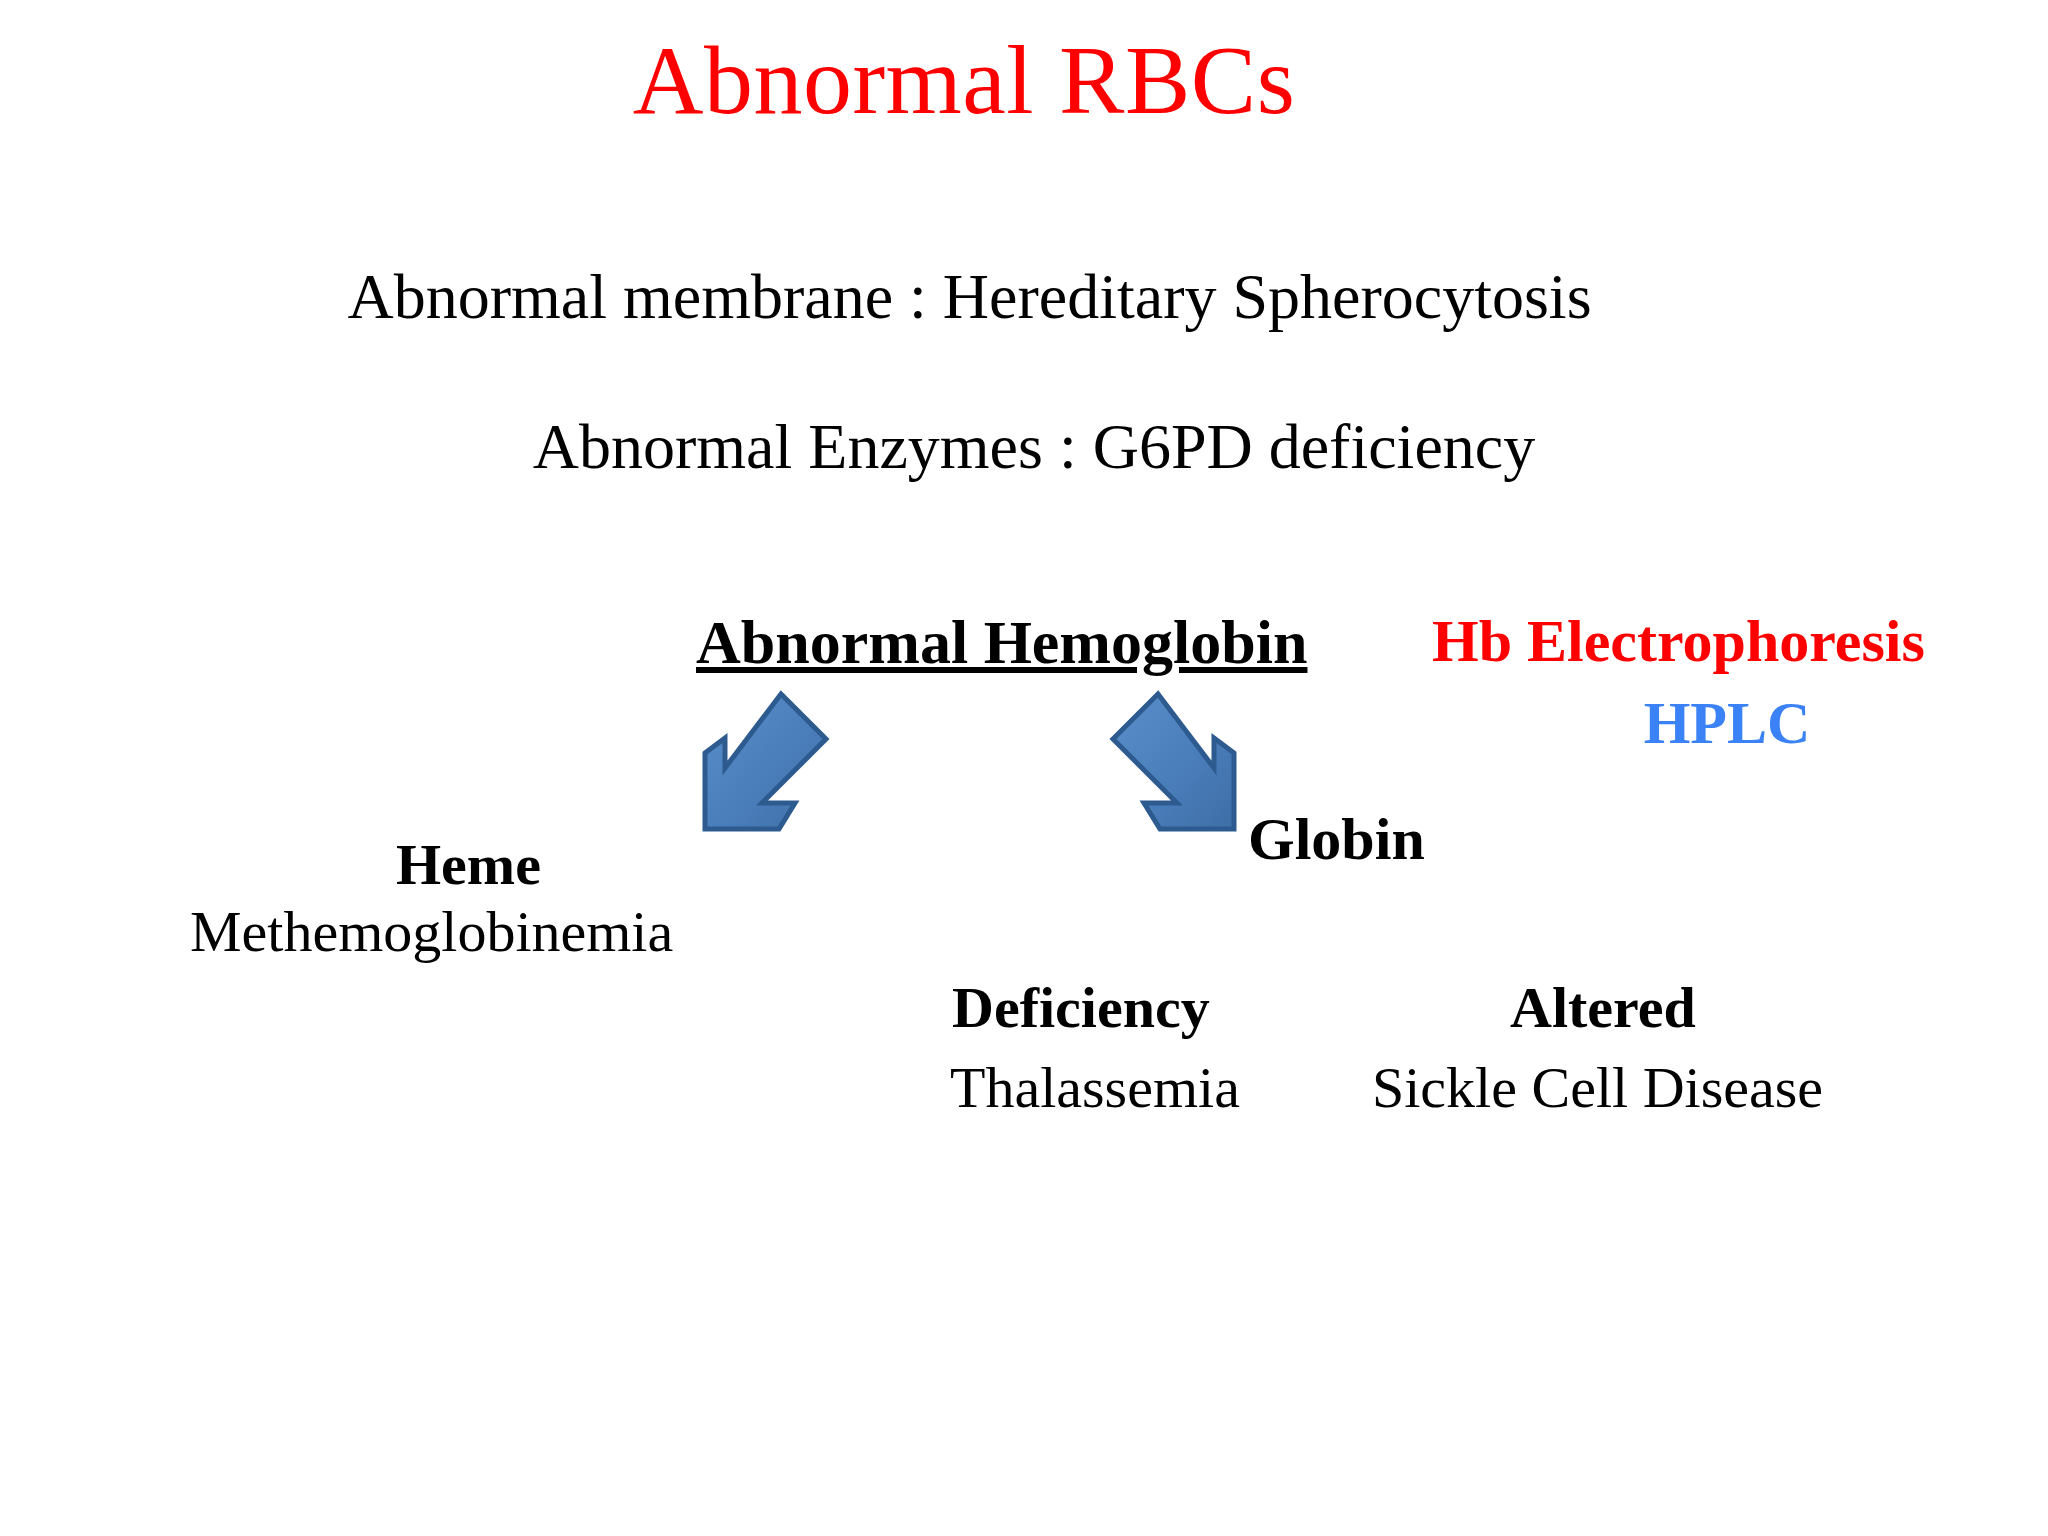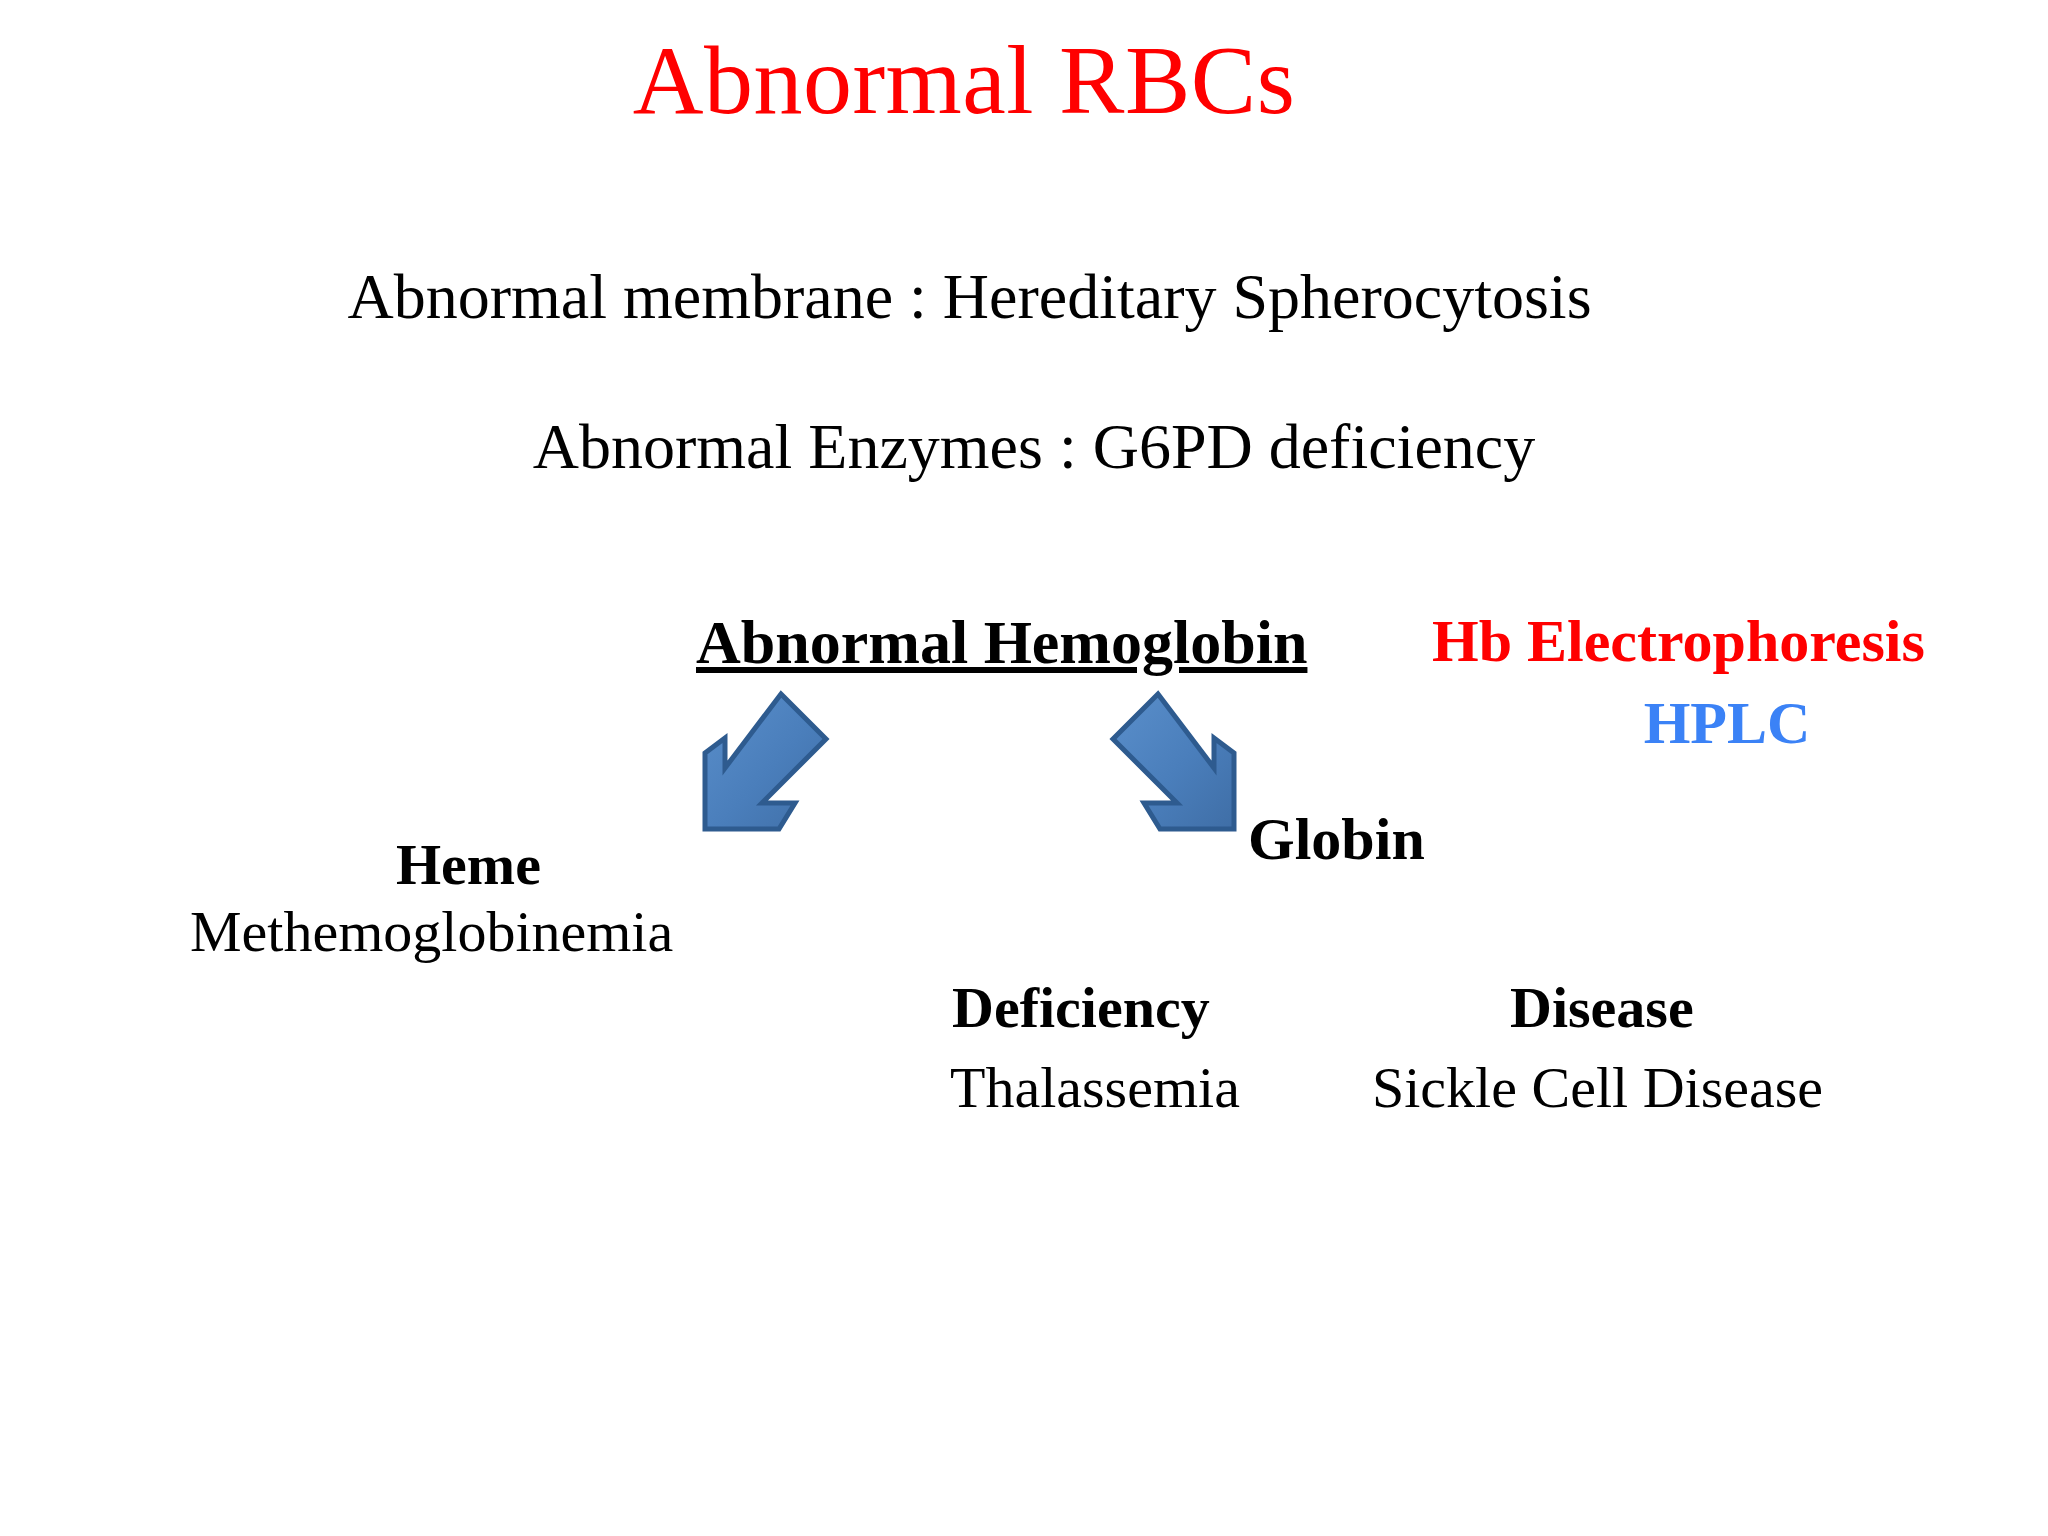--- a/index.html
+++ b/index.html
@@ -190,17 +190,17 @@
   <div class="abs" id="heme-title">Heme</div>
 
   <div class="abs" id="heme-detail">Methemoglobinemia</div>
 
   <div class="abs" id="globin-title">Globin</div>
 
   <div class="abs" id="deficiency-title">Deficiency</div>
 
   <div class="abs" id="deficiency-detail">Thalassemia</div>
 
-  <div class="abs" id="altered-title">Disease</div>
+  <div class="abs" id="altered-title">Altered</div>
 
   <div class="abs" id="altered-detail">Sickle Cell Disease</div>
 
 </div>
 
 </body></html>

